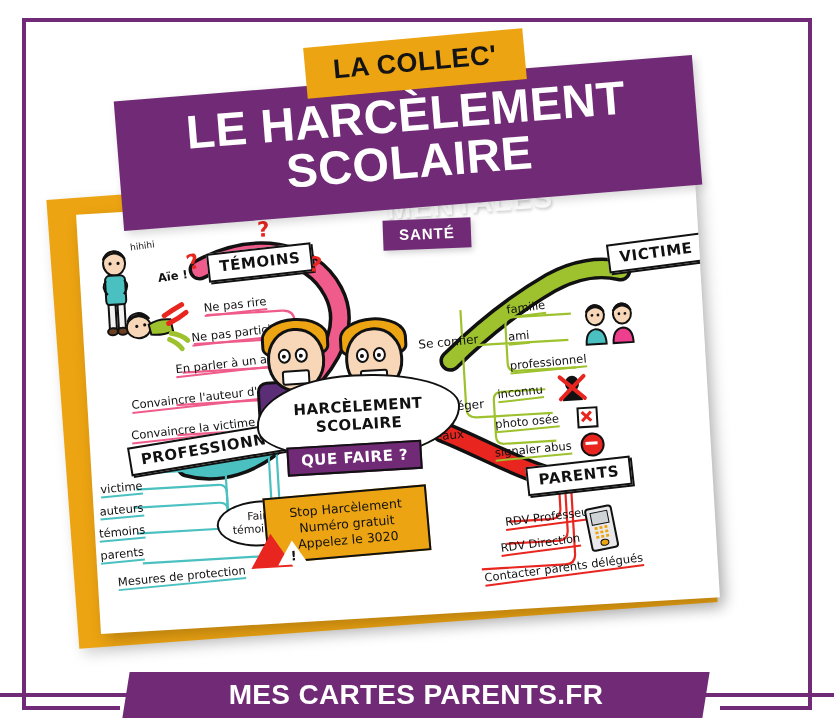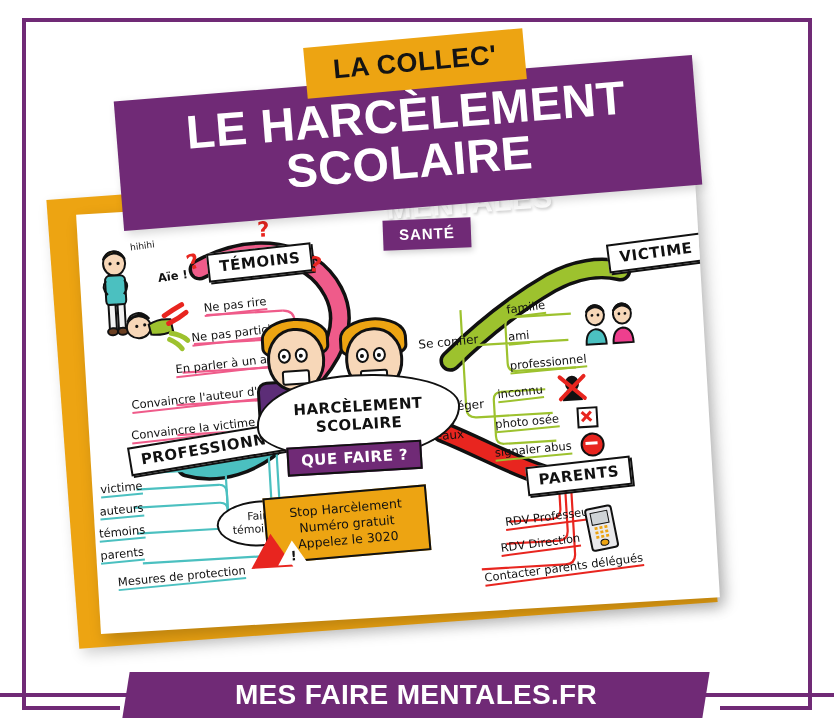--- a/index.html
+++ b/index.html
@@ -326,15 +326,15 @@
   <div class="ghost-mentales">MENTALES</div>
   <div class="banner-collec">LA COLLEC'</div>
   <div class="banner-title">
     <div class="l1">LE HARCÈLEMENT</div>
     <div class="l2">SCOLAIRE</div>
   </div>
   <div class="banner-sante">SANTÉ</div>
 
   <div class="foot-rule"></div>
   <div class="foot-band"></div>
-  <div class="foot-text">MES FAIRE MENTALES.FR</div>
+  <div class="foot-text">MES CARTES PARENTS.FR</div>
 
 </div>
 
 </body></html>

